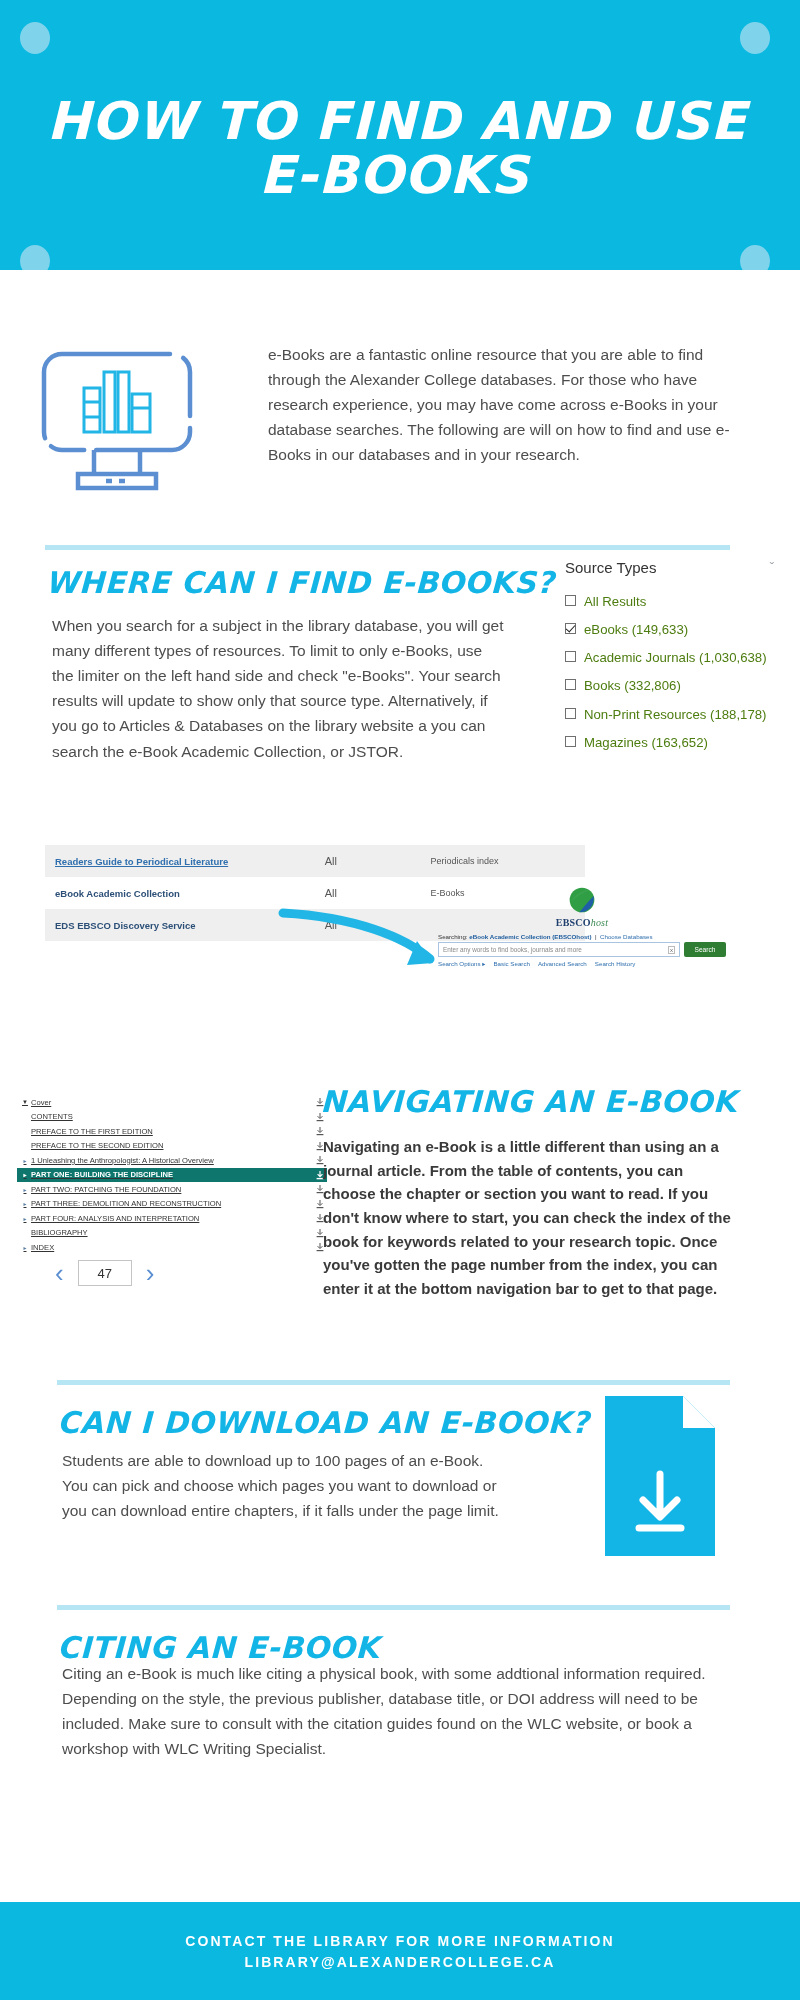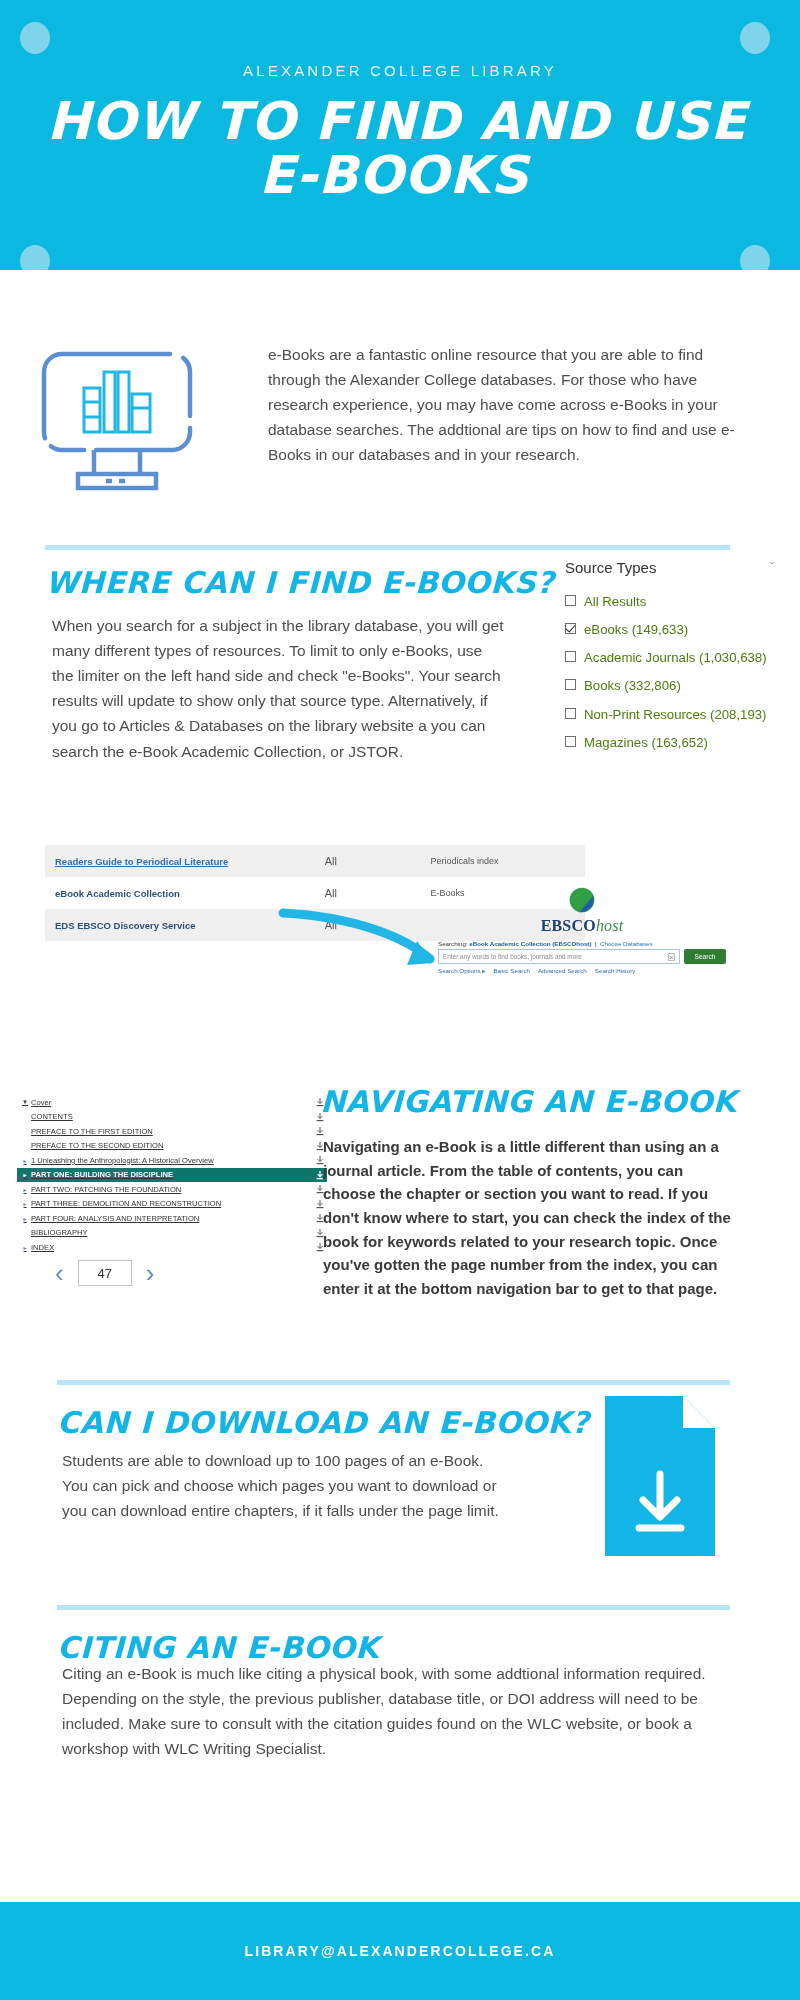--- a/index.html
+++ b/index.html
@@ -163,21 +163,21 @@
   .ebsco-logo {
     text-align:center;
     margin-bottom:2px;
   }
   .ebsco-leaf {
     width:26px; height:26px;
     display:inline-block;
   }
   .ebsco-word {
     font-family:"Liberation Serif", serif;
-    font-size:16px;
+    font-size:10px;
     letter-spacing:0.2px;
   }
   .ebsco-word b { color:#1f3f6e; }
   .ebsco-word i { color:#3c8a52; font-style:italic; }
   .ebsco-searching {
     font-size:6.2px; color:#333; margin-top:5px;
   }
   .ebsco-searching b { color:#1d5c9e; }
   .ebsco-searching .cdb { color:#2f6fad; }
   .ebsco-inputrow { display:flex; align-items:stretch; margin-top:2px; }
@@ -281,21 +281,20 @@
   }
 </style>
 </head>
 <body>
 
 <div class="header">
   <span class="dot d1"></span>
   <span class="dot d2"></span>
   <span class="dot d3"></span>
   <span class="dot d4"></span>
-  <div class="header-kicker">ALEXANDER COLLEGE LIBRARY</div>
   <div class="header-title">
     <div>HOW TO FIND AND USE</div>
     <div>E-BOOKS</div>
   </div>
 </div>
 
 <div class="intro">
   <div class="intro-icon">
     <svg viewBox="0 0 200 170" width="200" height="170">
 
@@ -309,21 +308,21 @@
       <rect x="110" y="62" width="18" height="38" fill="none" stroke="#21b6e6" stroke-width="3"></rect>
       <line x1="110" y1="76" x2="128" y2="76" stroke="#21b6e6" stroke-width="3"></line>
 
       <line x1="72" y1="118" x2="72" y2="142" stroke="#5b8fd1" stroke-width="4.5"></line>
       <line x1="118" y1="118" x2="118" y2="142" stroke="#5b8fd1" stroke-width="4.5"></line>
       <rect x="56" y="142" width="78" height="14" fill="none" stroke="#5b8fd1" stroke-width="4.5"></rect>
       <line x1="84" y1="149" x2="106" y2="149" stroke="#5b8fd1" stroke-width="4.5" stroke-dasharray="6 7"></line>
     </svg>
   </div>
   <div class="intro-text">
-    <p class="body-text">e-Books are a fantastic online resource that you are able to find through the Alexander College databases. For those who have research experience, you may have come across e-Books in your database searches. The addtional are tips on how to find and use e-Books in our databases and in your research.</p>
+    <p class="body-text">e-Books are a fantastic online resource that you are able to find through the Alexander College databases. For those who have research experience, you may have come across e-Books in your database searches. The following are will on how to find and use e-Books in our databases and in your research.</p>
   </div>
 </div>
 
 <div class="find">
   <div class="rule"></div>
   <h2 class="section-title">WHERE CAN I FIND E-BOOKS?</h2>
 
   <div class="find-copy-box">
     <p class="body-text">When you search for a subject in the library database, you will get many different types of resources. To limit to only e-Books, use the limiter on the left hand side and check "e-Books". Your search results will update to show only that source type. Alternatively, if you go to Articles &amp; Databases on the library website a you can search the e-Book Academic Collection, or JSTOR.</p>
   </div>
@@ -345,21 +344,21 @@
     <div class="st-row">
       <span class="st-box"></span>
       <span>Academic Journals (1,030,638)</span>
     </div>
     <div class="st-row">
       <span class="st-box"></span>
       <span>Books (332,806)</span>
     </div>
     <div class="st-row">
       <span class="st-box"></span>
-      <span>Non-Print Resources (208,193)</span>
+      <span>Non-Print Resources (188,178)</span>
     </div>
     <div class="st-row">
       <span class="st-box"></span>
       <span>Magazines (163,652)</span>
     </div>
   </div>
 </div>
 
 <div class="dbshot">
   <div class="db-table">
@@ -542,14 +541,15 @@
 
 <div class="cite-sec">
   <div class="rule"></div>
   <h2 class="section-title">CITING AN E-BOOK</h2>
   <div class="cite-body">
     <p class="body-text">Citing an e-Book is much like citing a physical book, with some addtional information required. Depending on the style, the previous publisher, database title, or DOI address will need to be included. Make sure to consult with the citation guides found on the WLC website, or book a workshop with WLC Writing Specialist.</p>
   </div>
 </div>
 
 <div class="footer">
+  <div>CONTACT THE LIBRARY FOR MORE INFORMATION</div>
   <div>LIBRARY@ALEXANDERCOLLEGE.CA</div>
 </div>
 
 </body></html>

